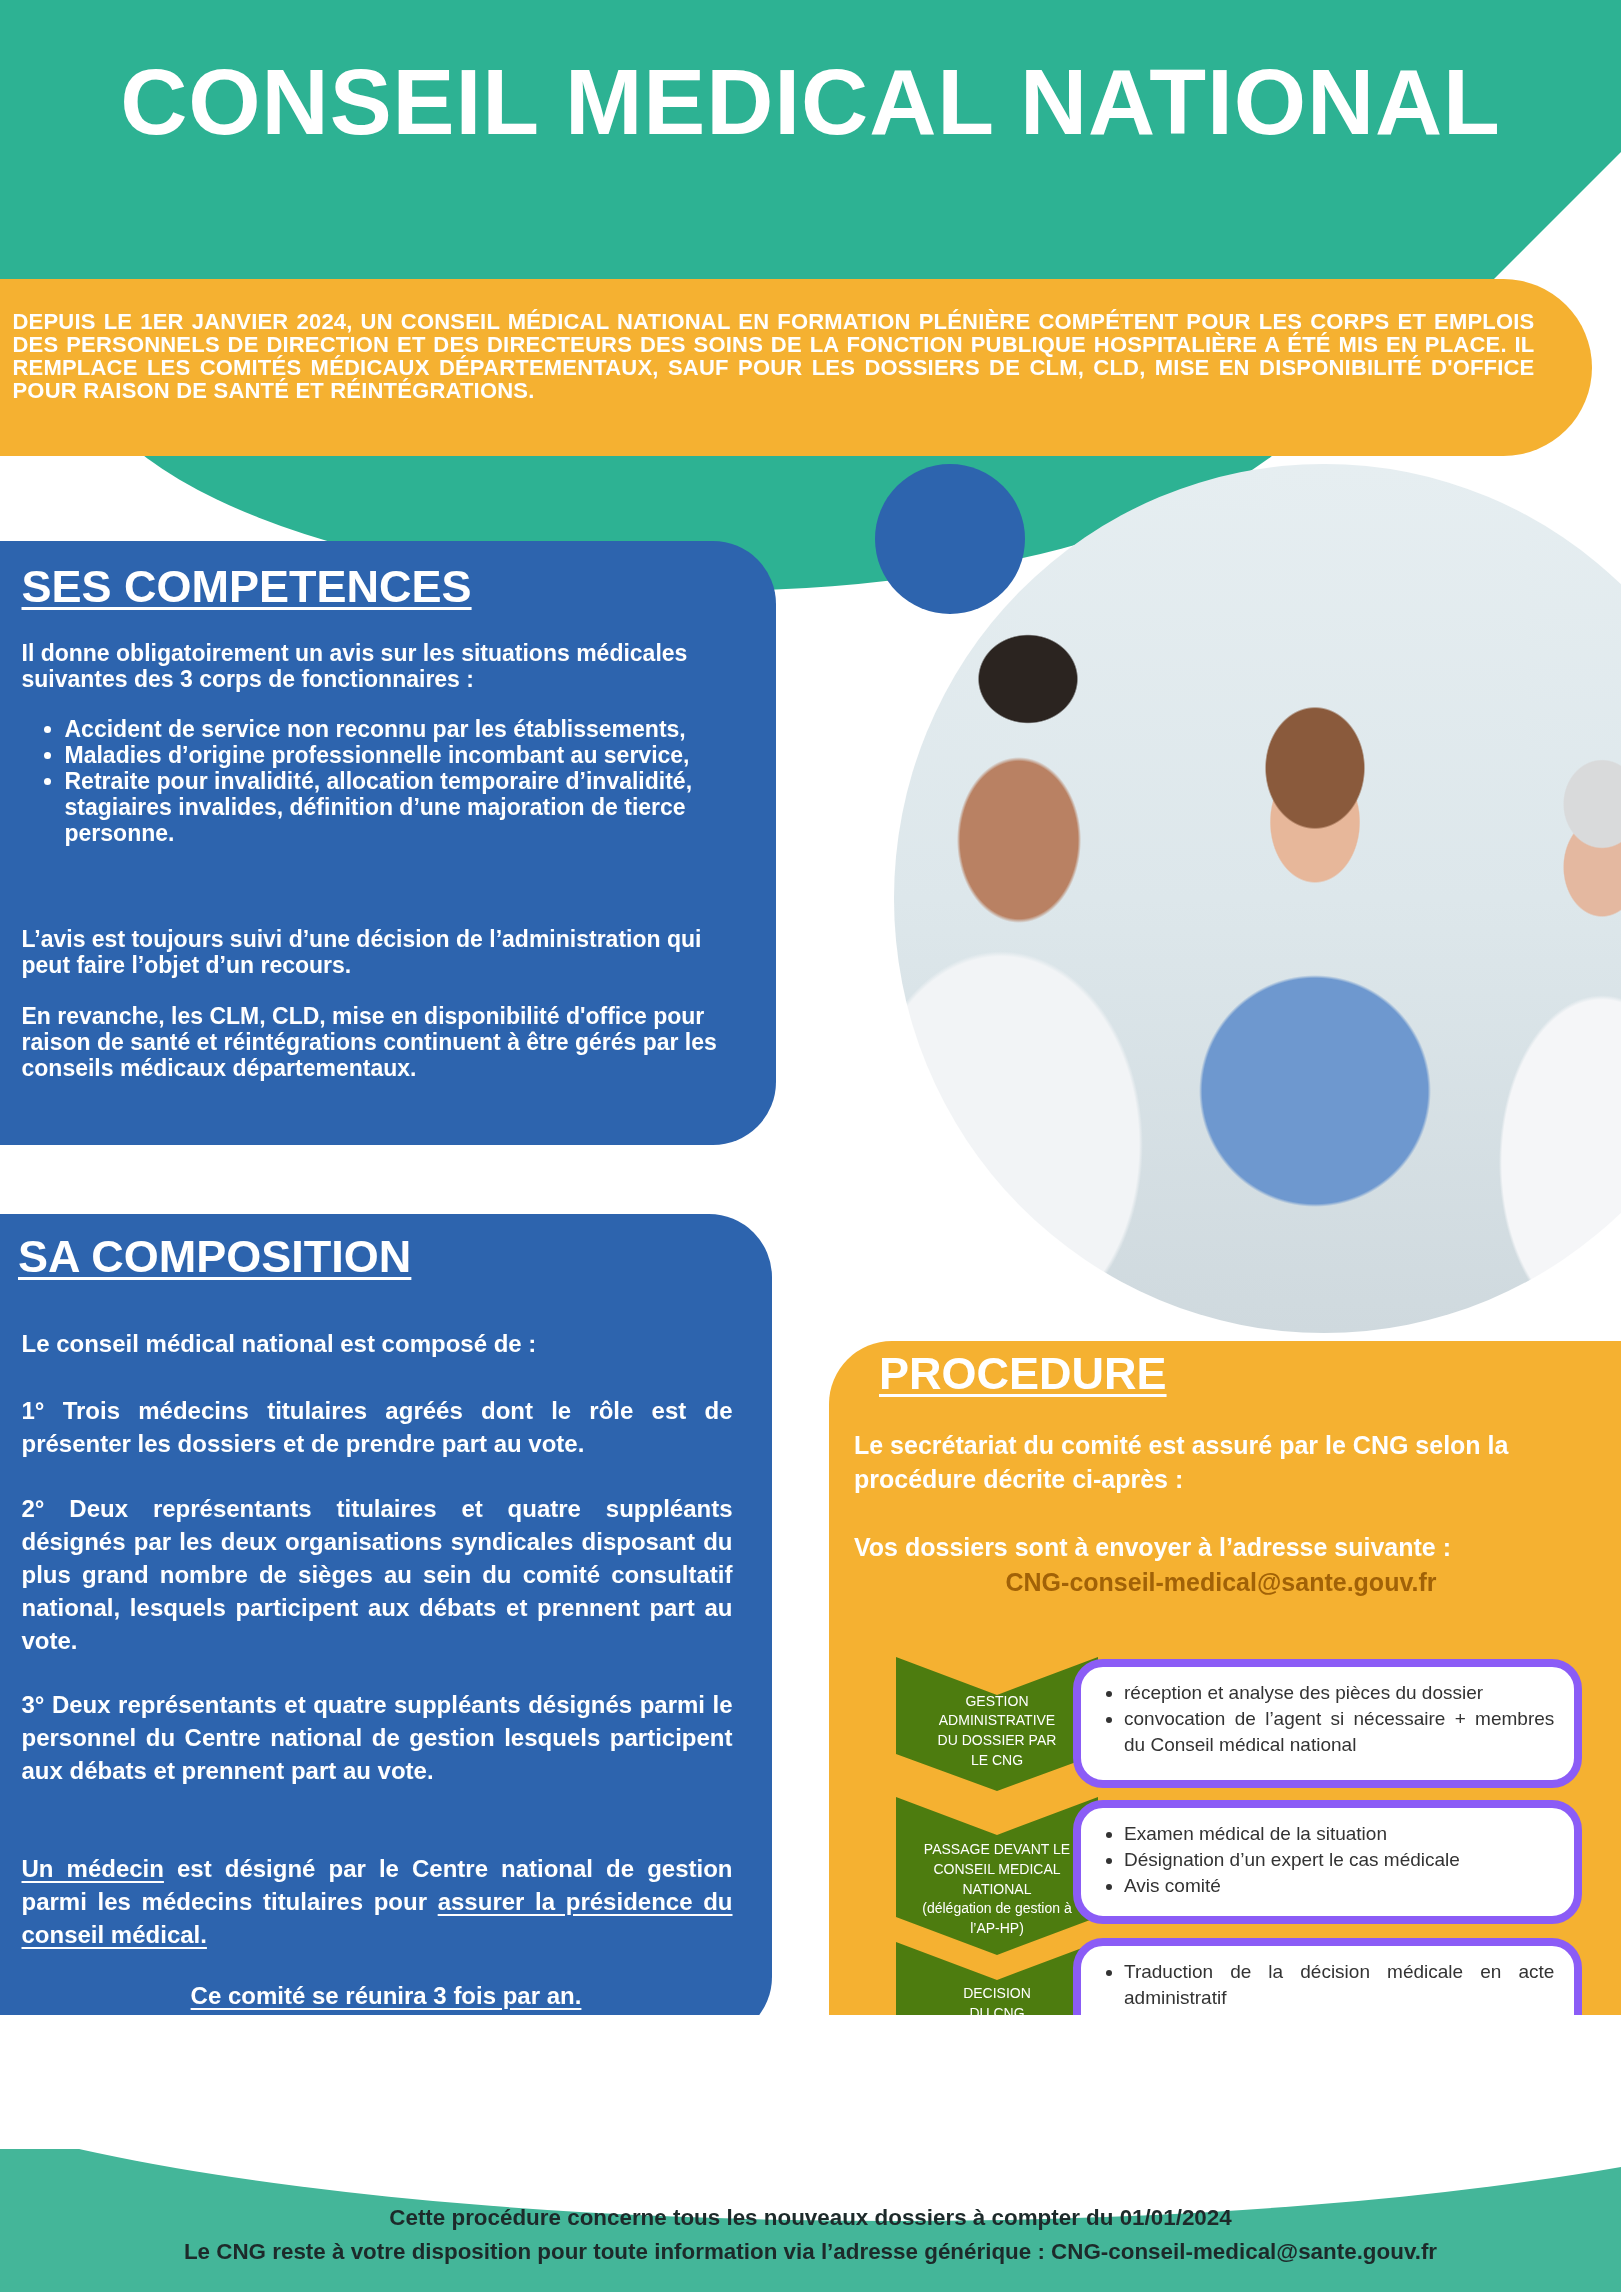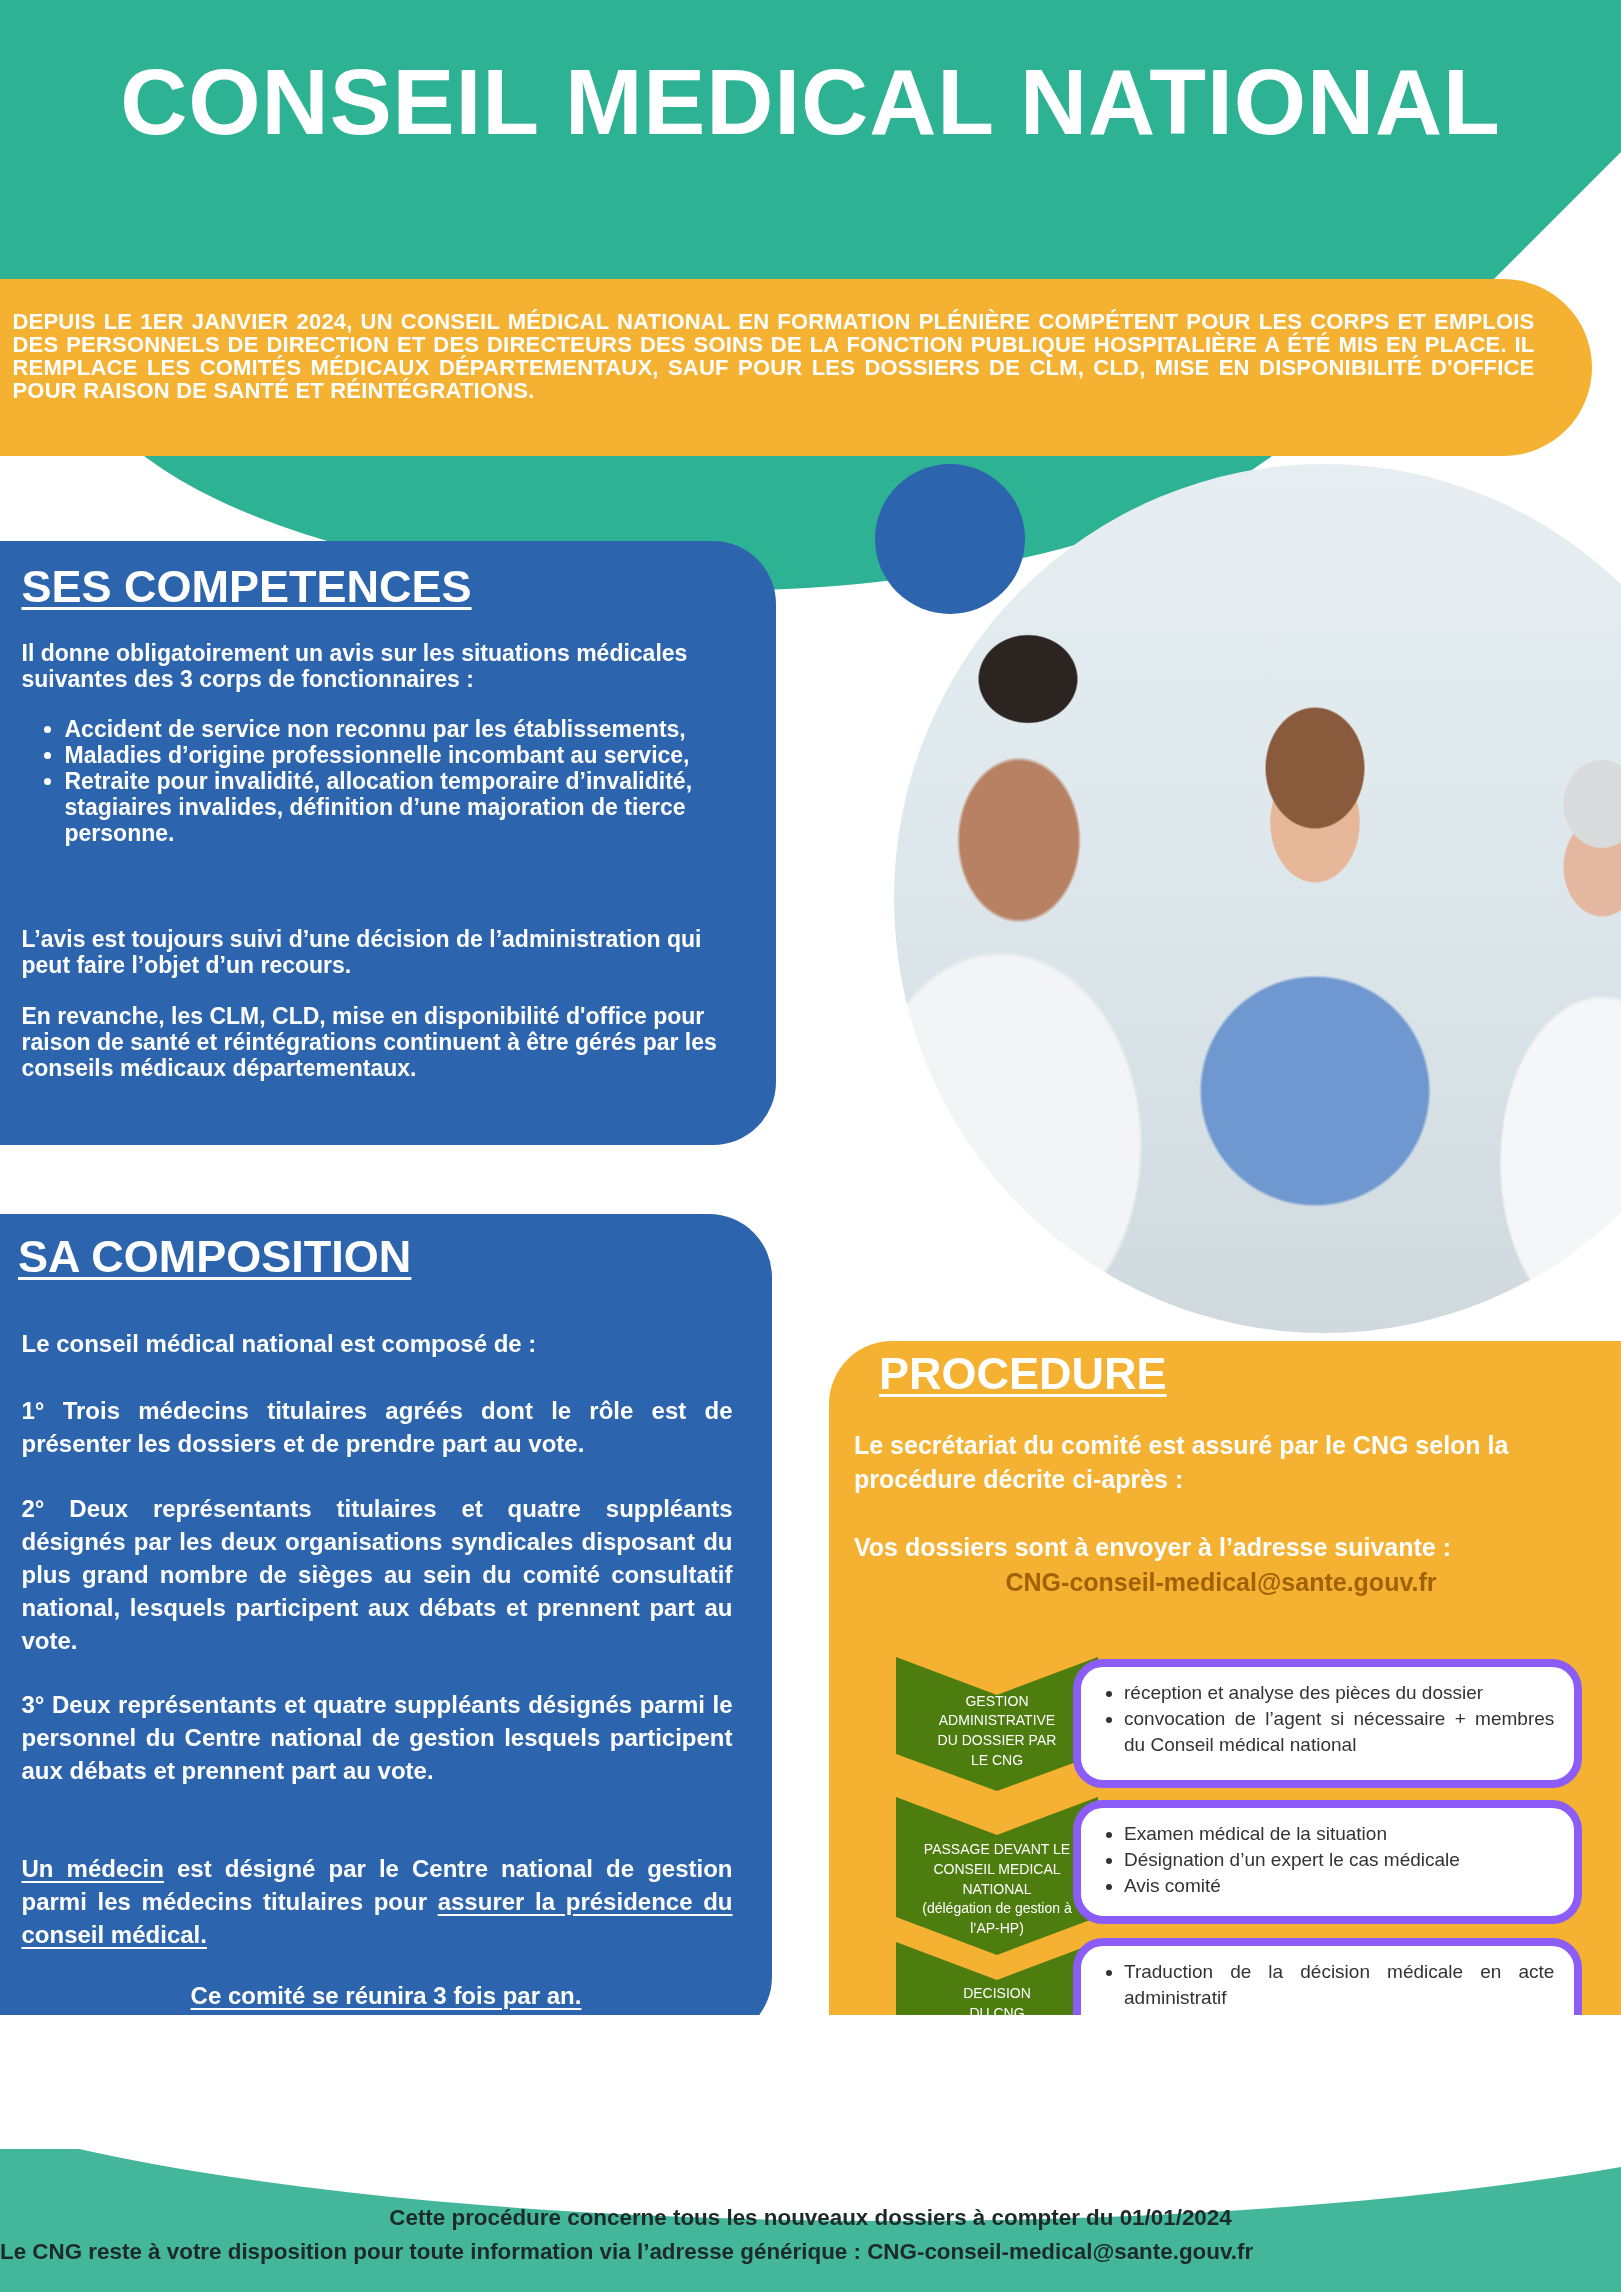--- a/index.html
+++ b/index.html
@@ -59,21 +59,21 @@
   .chev3 { top:1942px; height:113px; clip-path:polygon(0 0,50% 38px,100% 0,100% 75px,50% 113px,0 75px); padding-top:10.7px; box-sizing:border-box; }
   .box { left:1073px; width:509px; background:#fff; border:8px solid #8b5cf6; border-radius:30px; color:#333; font-size:19px; line-height:26px; box-sizing:border-box; }
   .box ul { margin:0; padding:12.5px 19.7px 9px 43px; text-align:justify; }
   .box1 { top:1659px; height:129px; }
   .box2 { top:1800px; height:124px; }
   .box3 { top:1938px; height:149px; }
   
   .foot { left:0; top:2149px; width:1621px; height:143px; background:#44b699; }
   .foot-wave { left:-179px; top:2015px; width:2149px; height:206px; background:#ffffff; border-radius:0 0 50% 50% / 0 0 100% 100%; }
   .foot1 { left:0; top:2205px; width:1621px; text-align:center; color:#1d2a2a; font-weight:700; font-size:22.4px; }
-  .foot2 { left:0; top:2239px; width:1621px; color:#1d2a2a; font-weight:700; font-size:22.4px; }
+  .foot2 { left:0; top:2239px; width:1621px; text-align:center; color:#1d2a2a; font-weight:700; font-size:22.4px; }
 </style>
 </head>
 <body>
 
 <div class="abs hdr-teal"></div>
 <div class="abs teal-blob"></div>
 <h1 class="abs title" style="margin:0">CONSEIL MEDICAL NATIONAL</h1>
 
 <div class="abs intro"></div>
 <div class="abs intro-text">DEPUIS LE 1ER JANVIER 2024, UN CONSEIL MÉDICAL NATIONAL EN FORMATION PLÉNIÈRE COMPÉTENT POUR LES CORPS ET EMPLOIS DES PERSONNELS DE DIRECTION ET DES DIRECTEURS DES SOINS DE LA FONCTION PUBLIQUE HOSPITALIÈRE A ÉTÉ MIS EN PLACE. IL REMPLACE LES COMITÉS MÉDICAUX DÉPARTEMENTAUX, SAUF POUR LES DOSSIERS DE  CLM, CLD, MISE EN DISPONIBILITÉ D'OFFICE POUR RAISON DE SANTÉ ET RÉINTÉGRATIONS.</div>

